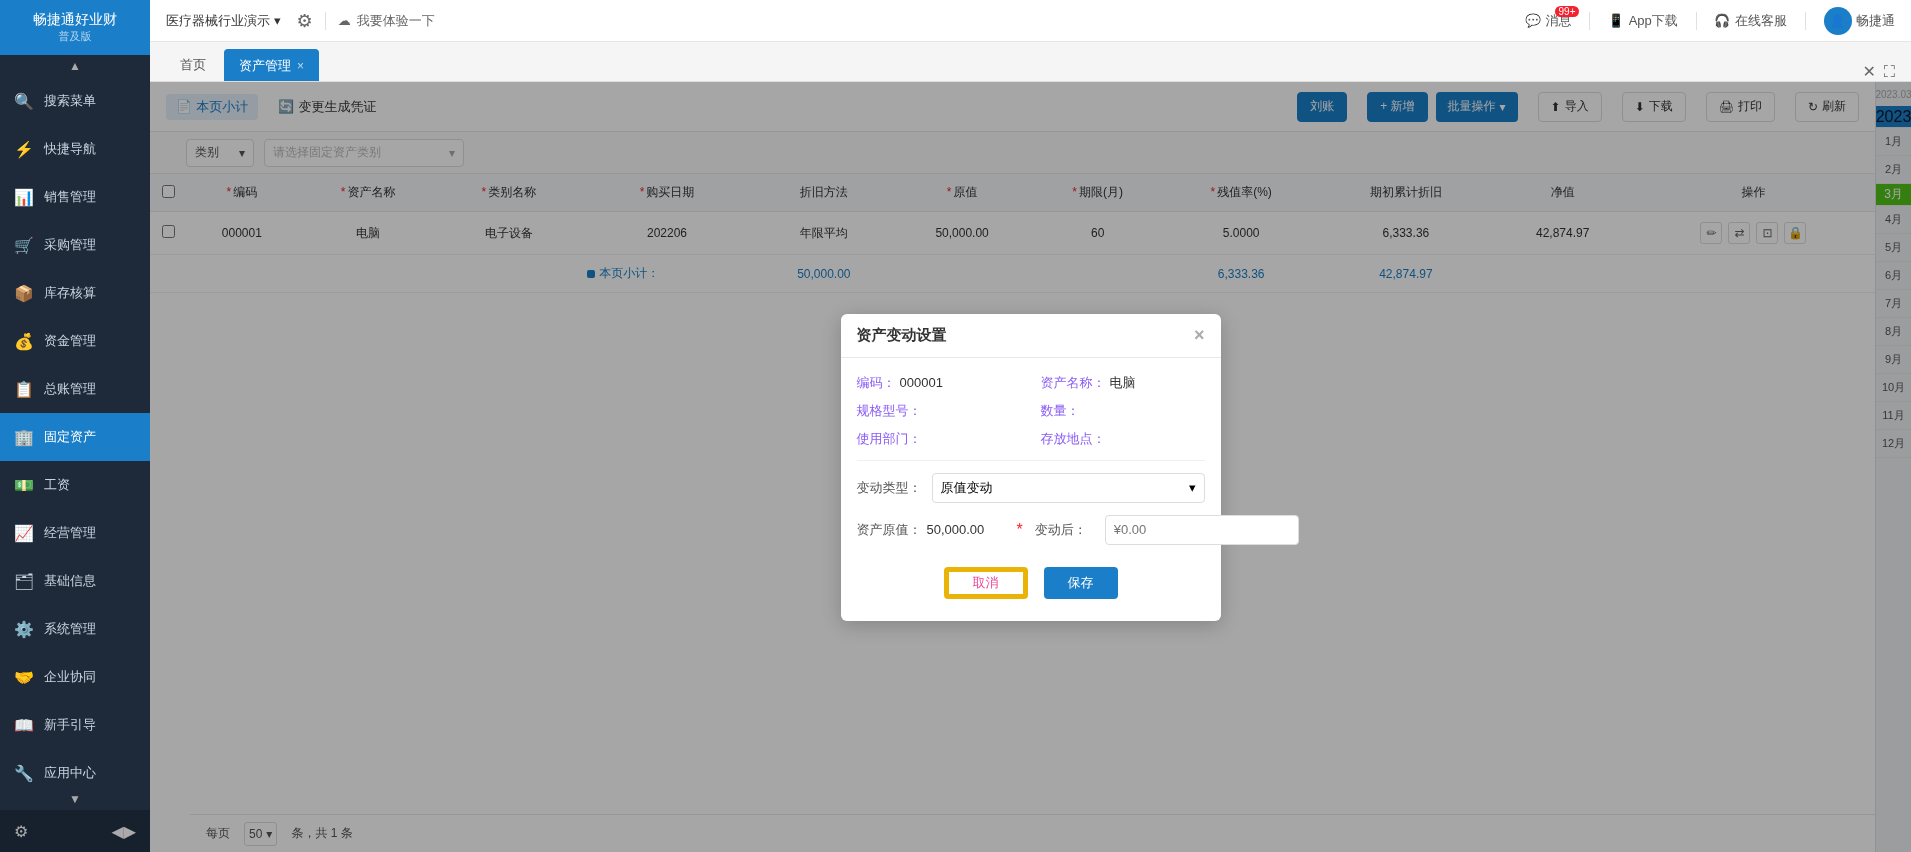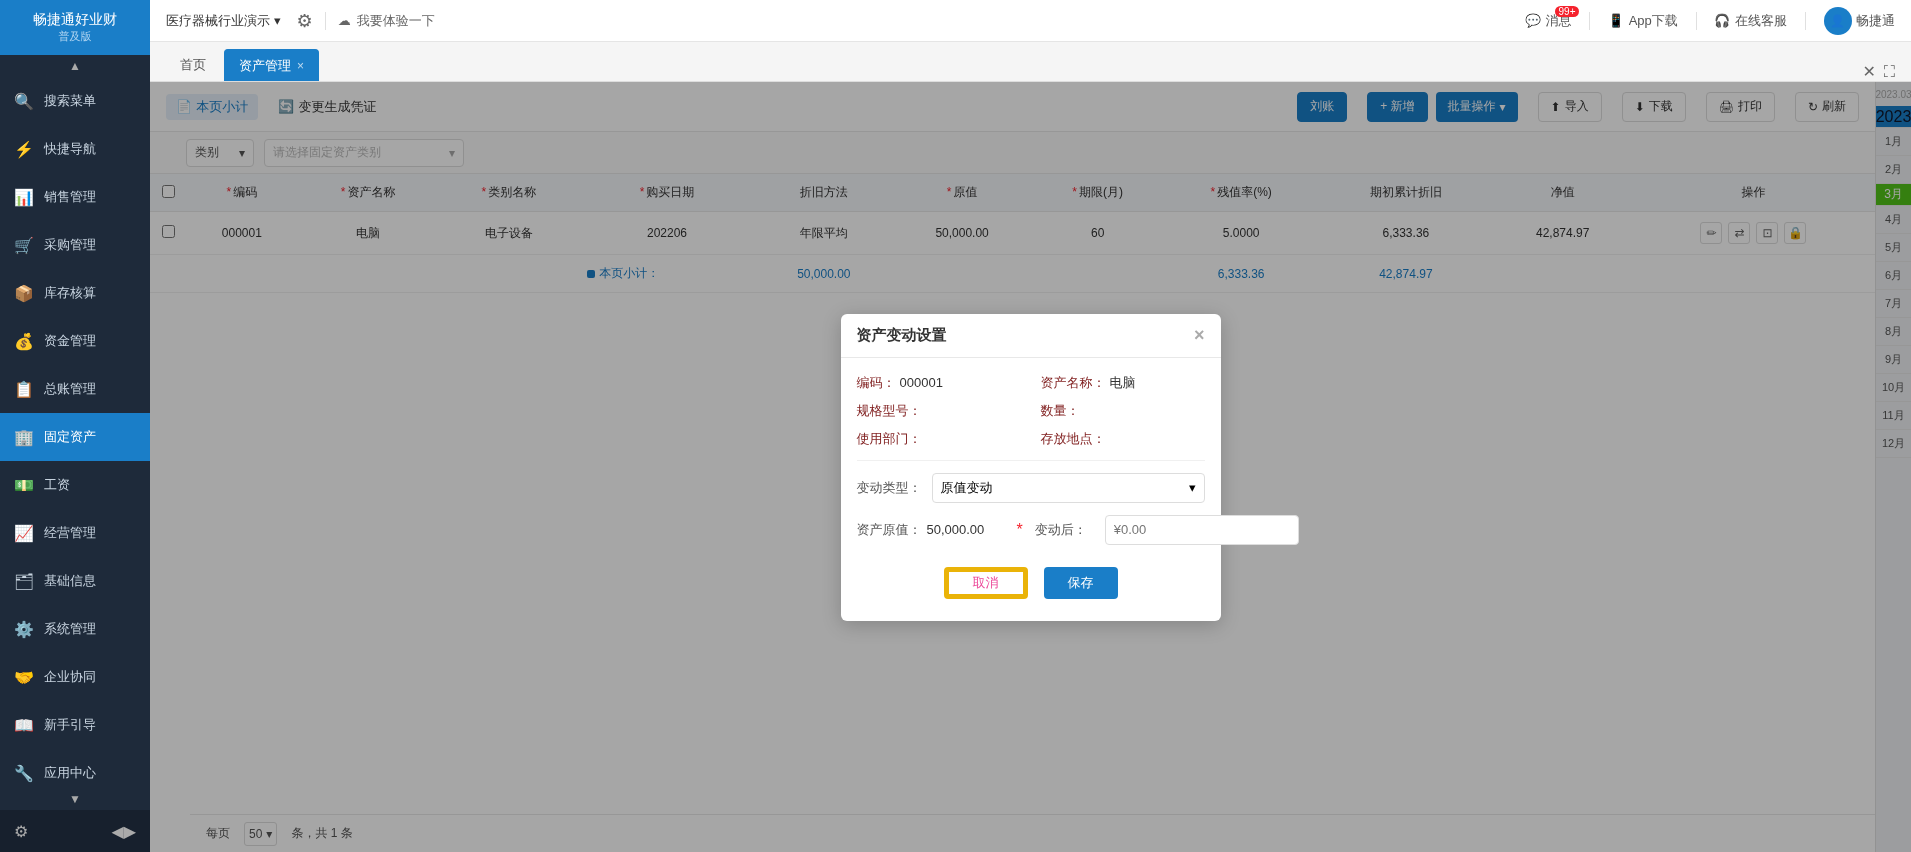--- a/index.html
+++ b/index.html
@@ -170,21 +170,21 @@
     }
     .modal-close {
       margin-left: auto; cursor: pointer; color: #aaa; font-size: 18px;
     }
     .modal-body { padding: 16px; }
     .modal-info-grid {
       display: grid; grid-template-columns: 1fr 1fr; gap: 10px 20px;
       padding-bottom: 12px; border-bottom: 1px solid #f0f0f0; margin-bottom: 12px;
     }
     .modal-info-item { display: flex; align-items: center; font-size: 13px; color: #333; gap: 4px; }
-    .modal-info-label { color: #7f1d1d; white-space: nowrap; }
+    .modal-info-label { color: #8b5cf6; white-space: nowrap; }
     .modal-form-row { display: flex; align-items: center; gap: 10px; margin-bottom: 12px; }
     .modal-form-label { font-size: 13px; color: #555; white-space: nowrap; min-width: 60px; }
     .modal-select {
       border: 1px solid #ddd; border-radius: 4px; height: 30px; padding: 0 8px;
       font-size: 13px; flex: 1; display: flex; align-items: center; justify-content: space-between; cursor: pointer;
     }
     .modal-value { font-size: 13px; color: #333; }
     .modal-input {
       border: 1px solid #ddd; border-radius: 4px; height: 30px; padding: 0 8px;
       font-size: 13px; flex: 1; outline: none; color: #aaa;

